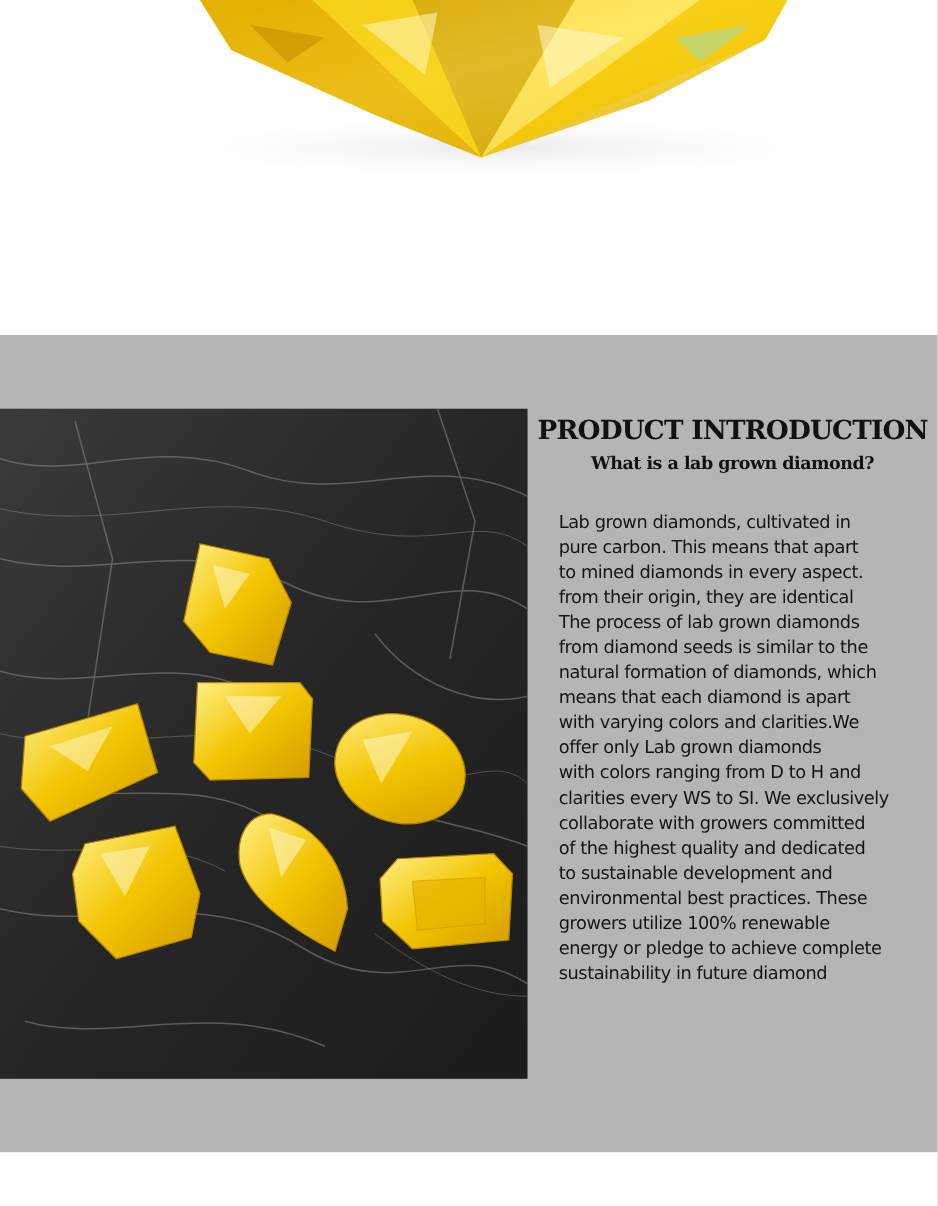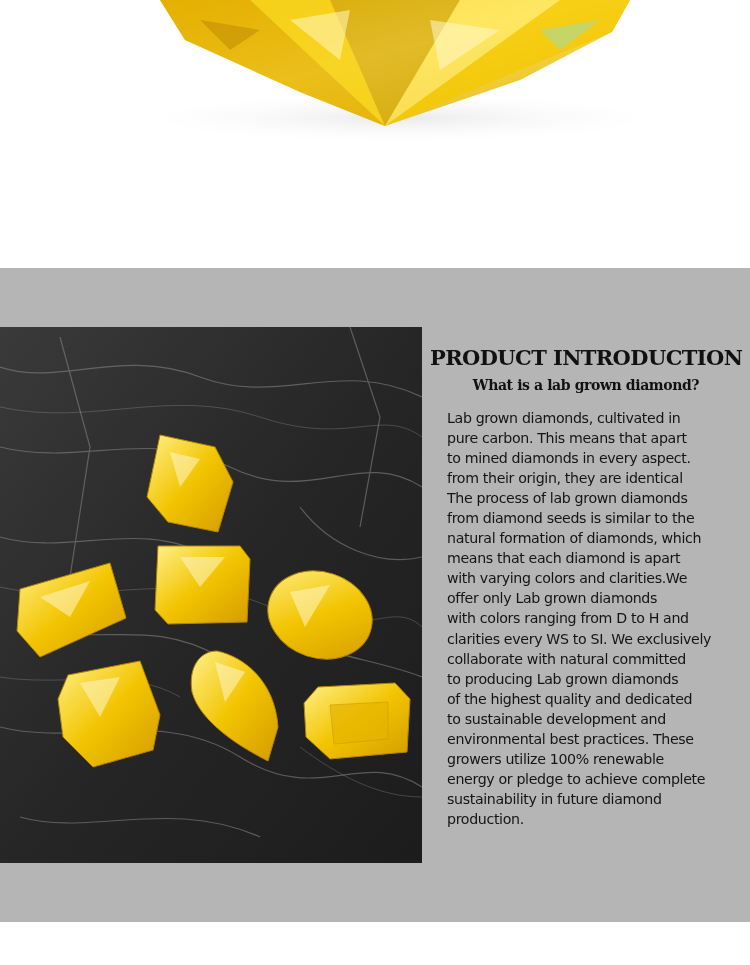--- a/index.html
+++ b/index.html
@@ -104,42 +104,40 @@
         <path d="M180 230 L225 230 L200 260 Z"></path>
         <path d="M40 270 L90 254 L70 290 Z"></path>
         <path d="M290 265 L330 258 L305 300 Z"></path>
         <path d="M80 356 L120 350 L100 390 Z"></path>
         <path d="M215 335 L245 345 L225 375 Z"></path>
       </g>
     </svg>
   </div>
 </div>
 
-<div class="intro" style="top:344px;">
+<div class="intro" style="top:330px;">
   <h2 class="intro-title">PRODUCT INTRODUCTION</h2>
   <h3 class="intro-sub">What is a lab grown diamond?</h3>
 </div>
 
 <div class="intro-body">
   <span class="line">Lab grown diamonds, cultivated in</span>
   <span class="line">pure carbon. This means that apart</span>
   <span class="line">to mined diamonds in every aspect.</span>
   <span class="line">from their origin, they are identical</span>
   <span class="line">The process of lab grown diamonds</span>
   <span class="line">from diamond seeds is similar to the</span>
   <span class="line">natural formation of diamonds, which</span>
   <span class="line">means that each diamond is apart</span>
   <span class="line">with varying colors and clarities.We</span>
   <span class="line">offer only Lab grown diamonds</span>
   <span class="line">with colors ranging from D to H and</span>
   <span class="line">clarities every WS to SI. We exclusively</span>
-  <span class="line">collaborate with natural committed</span>
-  <span class="line">to producing Lab grown diamonds</span>
+  <span class="line">collaborate with growers committed</span>
   <span class="line">of the highest quality and dedicated</span>
   <span class="line">to sustainable development and</span>
   <span class="line">environmental best practices. These</span>
   <span class="line">growers utilize 100% renewable</span>
   <span class="line">energy or pledge to achieve complete</span>
   <span class="line">sustainability in future diamond</span>
-  <span class="line">production.</span>
 </div>
 
 <div class="bottom"></div>
 
 </body></html>

